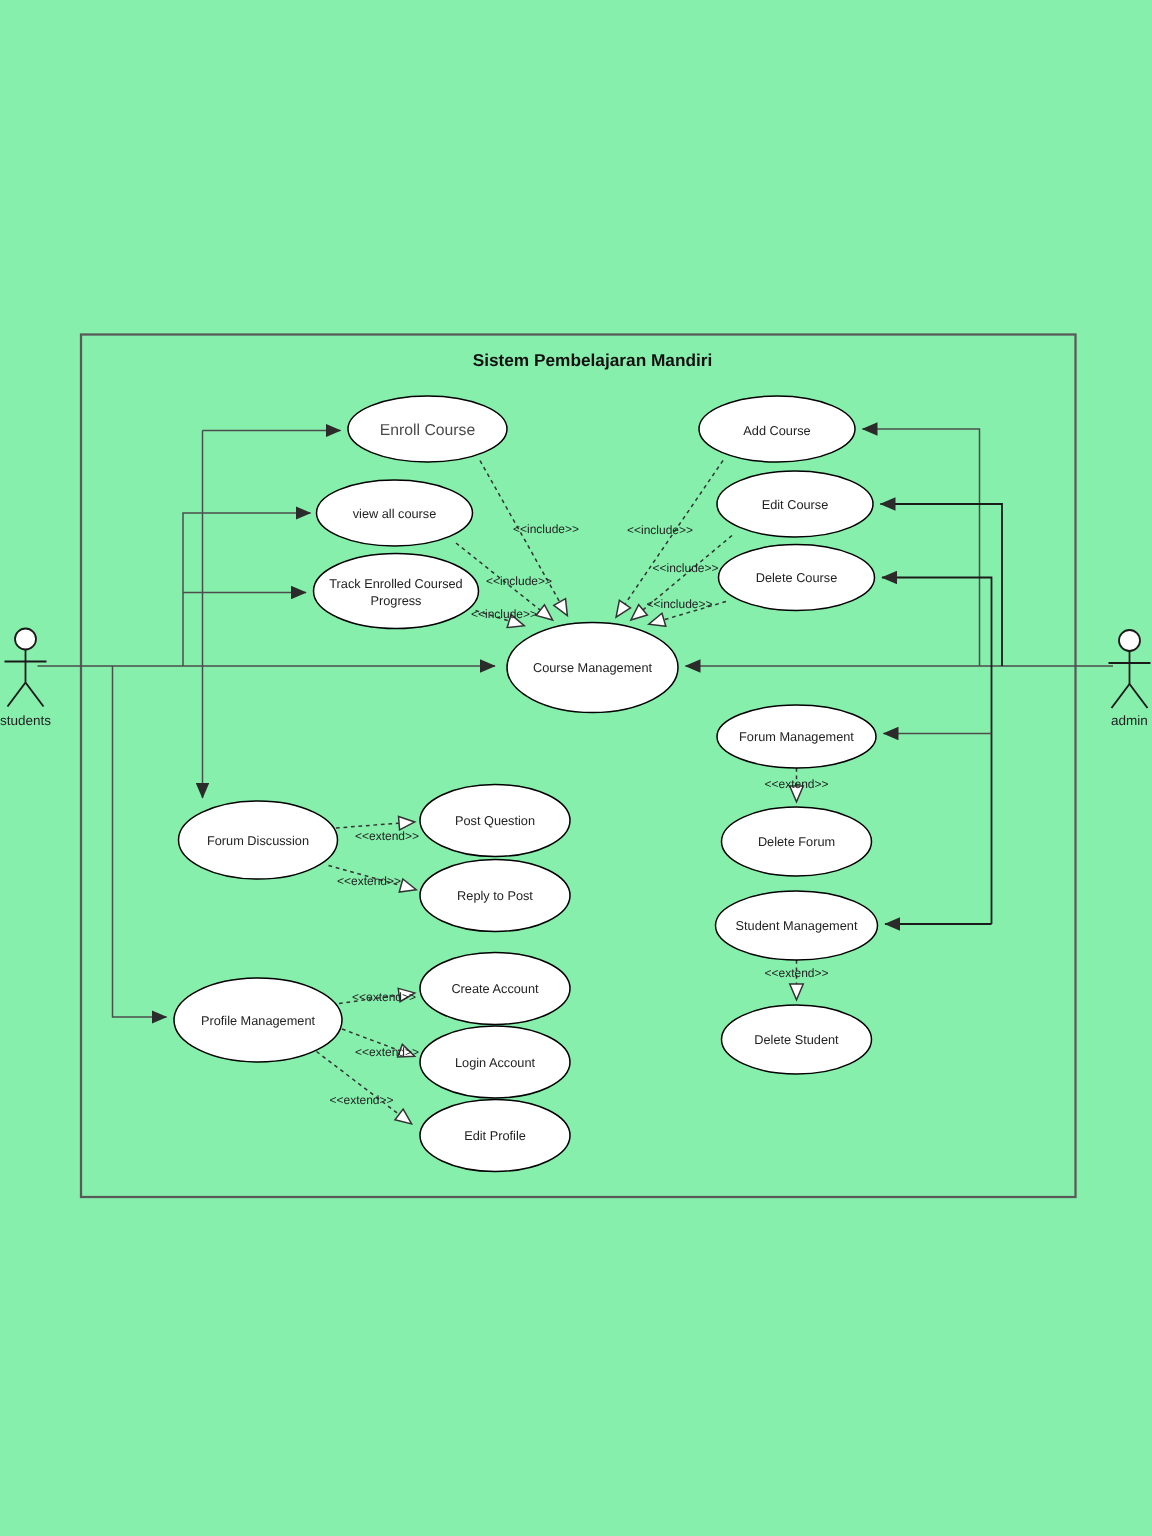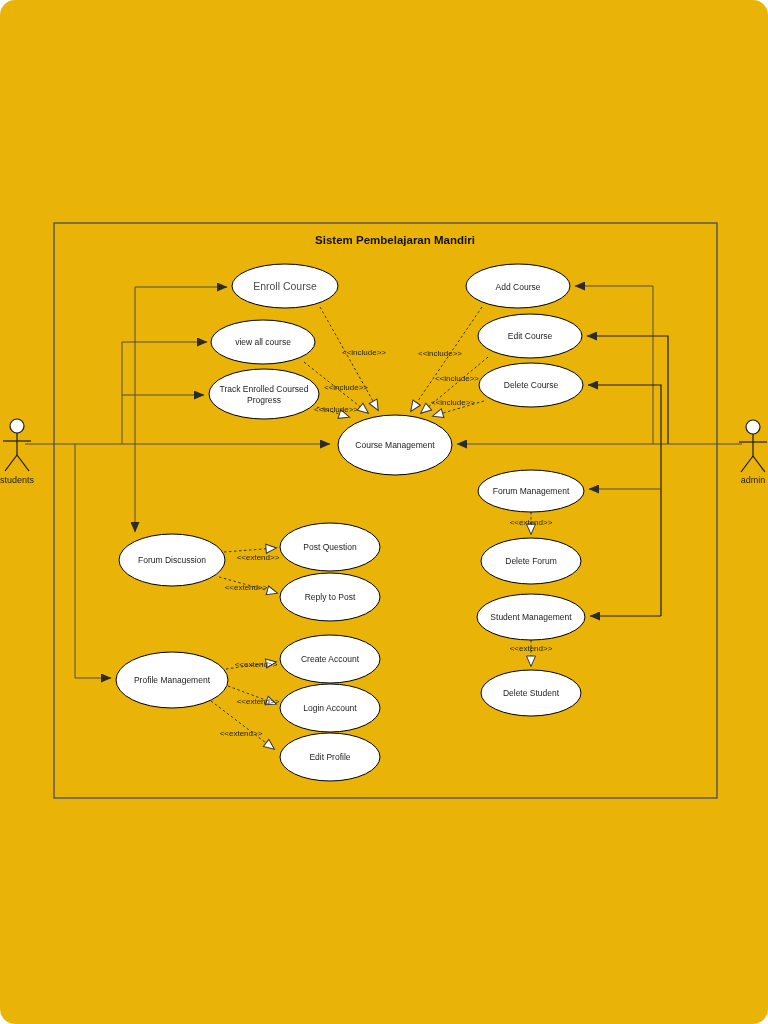--- a/index.html
+++ b/index.html
@@ -4,24 +4,23 @@
 <style>
   html, body {
     margin: 0;
     padding: 0;
     background: #ffffff;
   }
   #canvas {
     position: relative;
     width: 768px;
     height: 1024px;
-    background: #eab308;
+    background: #86efac;
     overflow: hidden;
     font-family: "Liberation Sans", sans-serif;
-    border-radius: 15px;
   }
   svg text {
     font-family: "Liberation Sans", sans-serif;
     fill: #1a1a1a;
   }
   .title-text {
     font-size: 11.5px;
     font-weight: bold;
     text-anchor: middle;
     fill: #111;

